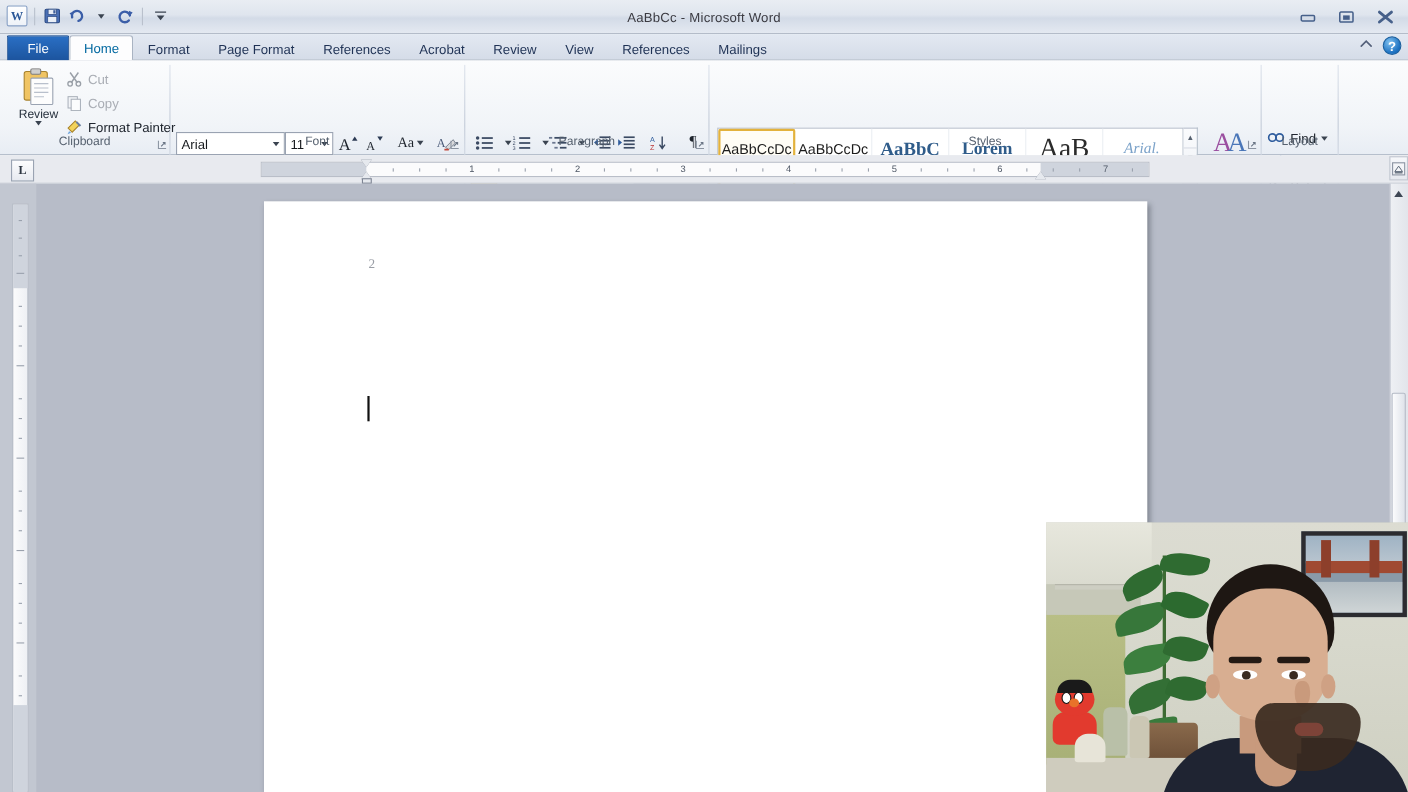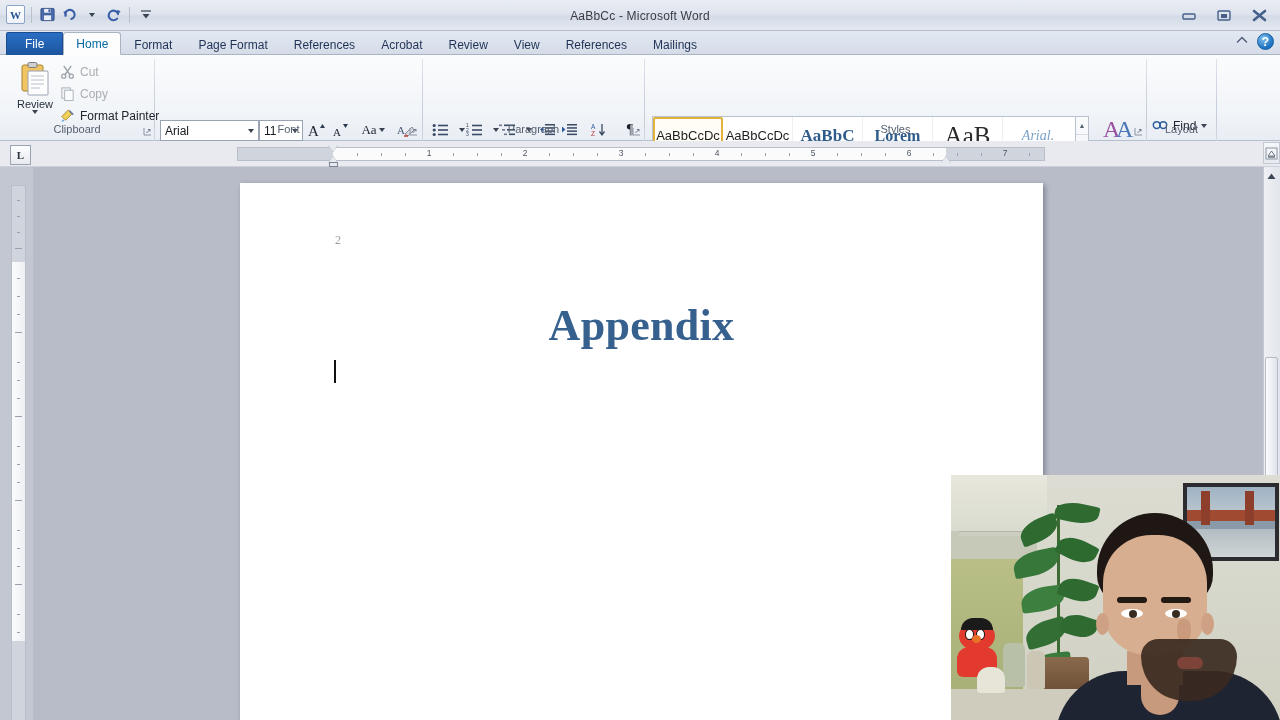--- a/index.html
+++ b/index.html
@@ -780,21 +780,20 @@
   <div class="indent-top" style="left:328px"></div>
   <div class="indent-bot" style="left:328px"></div>
   <div class="indent-sq" style="left:329px"></div>
   <div class="indent-bot" style="left:941px"></div>
 
   <div class="workspace">
     <div class="leftpane"></div>
 
     <div class="page">
       <div class="pagenum">2</div>
-      <div class="heading1">Appendix</div>
       <div class="caret-doc"></div>
       <div class="mousecursor">
         <svg width="26" height="20" viewBox="0 0 26 20">
           <path d="M3 1 L9 1 M6 1 L6 15 M3 15 L9 15" stroke="#111" stroke-width="1.5" fill="none"></path>
           <rect x="12" y="2" width="11" height="1.6" fill="#111"></rect>
           <rect x="12" y="5.4" width="11" height="1.6" fill="#111"></rect>
           <rect x="12" y="8.8" width="7" height="1.6" fill="#111"></rect>
         </svg>
       </div>
     </div>

